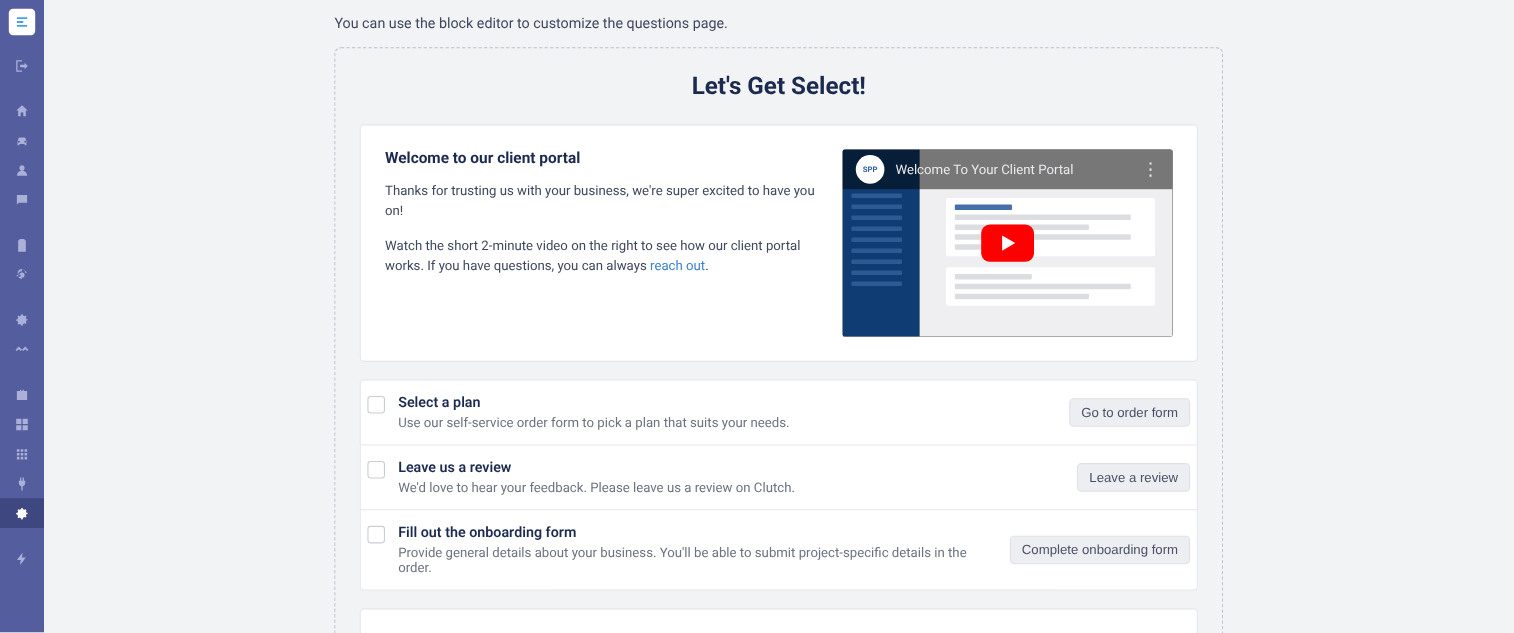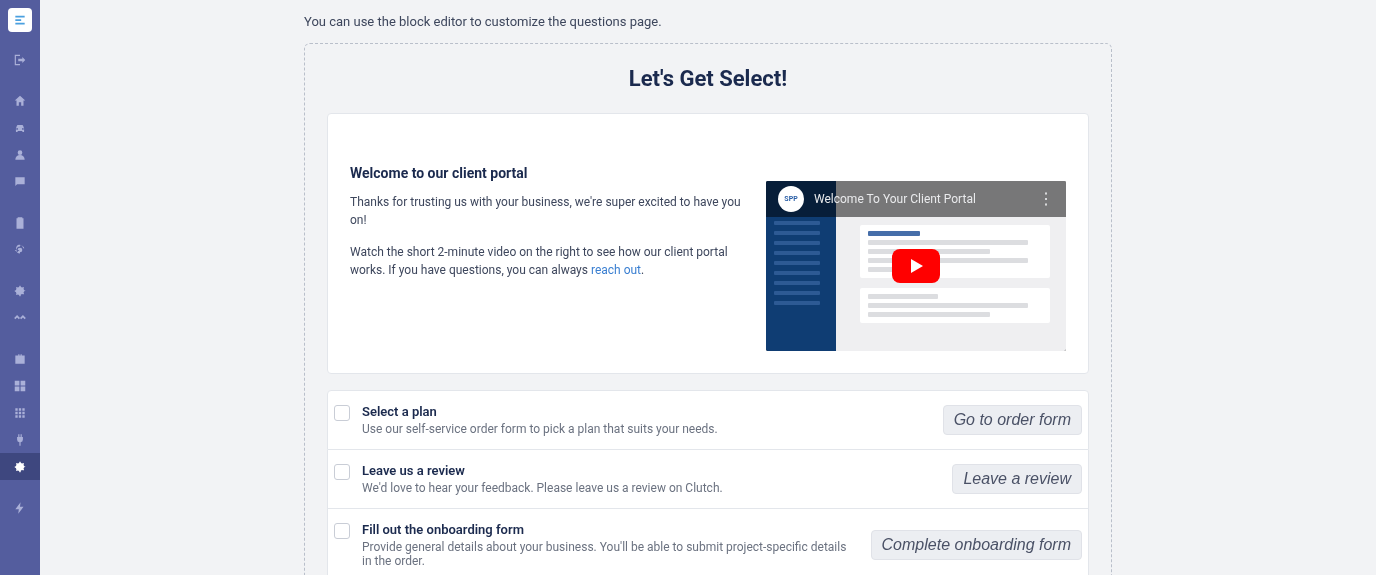--- a/index.html
+++ b/index.html
@@ -78,21 +78,21 @@
     background: #fff;
     border: 1px solid #e3e6eb;
     border-radius: 4px;
     margin-bottom: 16px;
   }
   .welcome-card {
     display: flex;
     gap: 24px;
     padding: 22px;
   }
-  .welcome-left { flex: 1; margin-top: 29px; }
+  .welcome-left { flex: 1; }
   .welcome-left h3 {
     font-size: 14px;
     font-weight: 700;
     color: #1b2a4e;
     margin-bottom: 12px;
   }
   .welcome-left p {
     font-size: 12px;
     color: #3e475d;
     margin-bottom: 14px;
@@ -102,21 +102,20 @@
   .video-box {
     width: 300px;
     height: 170px;
     background: #1e1e1e;
     border-radius: 2px;
     position: relative;
     overflow: hidden;
     flex: 0 0 300px;
     display: flex;
     flex-direction: column;
-    margin-top: 45px;
   }
   .video-header {
     height: 36px;
     background: rgba(0,0,0,0.5);
     display: flex;
     align-items: center;
     gap: 10px;
     padding: 0 12px;
     position: absolute;
     top:0; left:0; right:0;
@@ -204,27 +203,26 @@
     cursor: pointer;
     background: #fff;
   }
   .task-body { flex:1; }
   .task-title { font-size: 13px; font-weight: 600; color: #1b2a4e; margin-bottom: 3px;}
   .task-desc { font-size: 12px; color: #6b7280; }
   .task-btn {
     background: #eceef2;
     border: 1px solid #e0e2e8;
     color: #4a5166;
-    font-size: 16px;
+    font-size: 12px;
     padding: 5px 10px;
     border-radius: 4px;
     cursor: pointer;
     white-space: nowrap;
     align-self: center;
-    font-style: italic;
   }
   .task-group { margin-bottom: 16px; }
 
   
   .feature-card {
     background:#fff;
     border:1px solid #e3e6eb;
     border-radius:4px;
     padding: 26px 30px 30px;
     display:flex;

